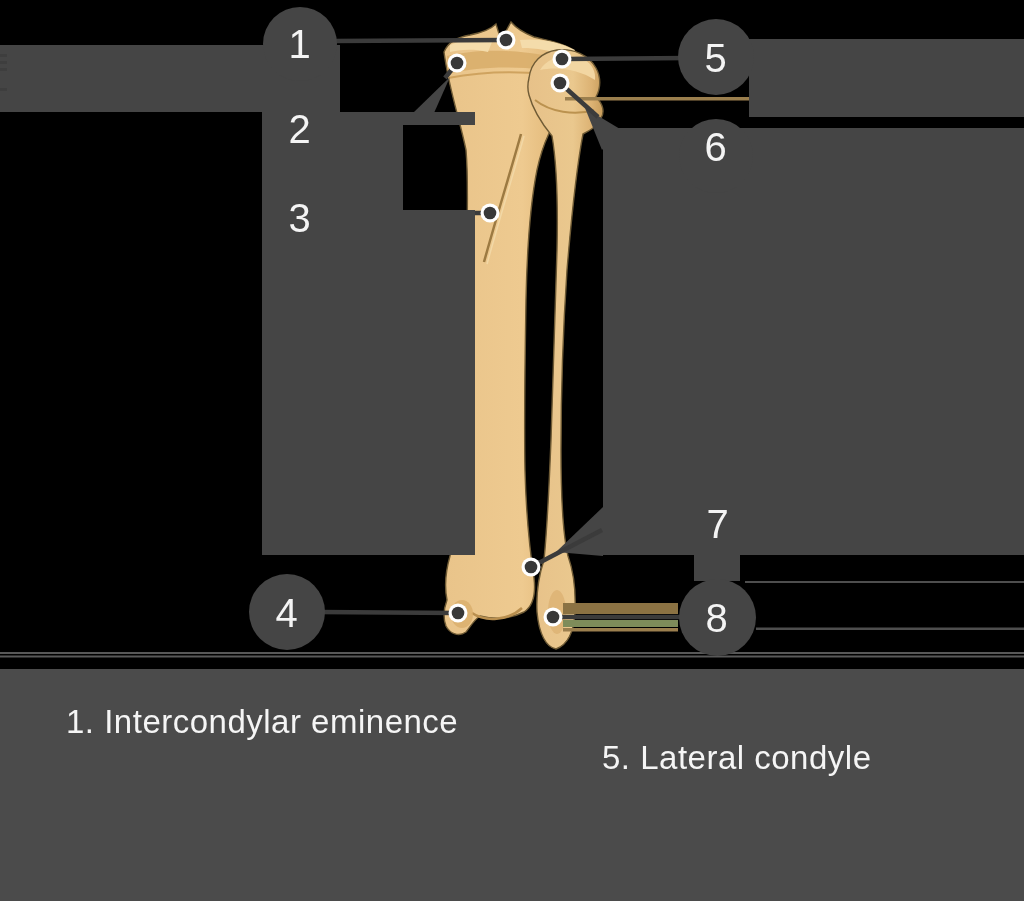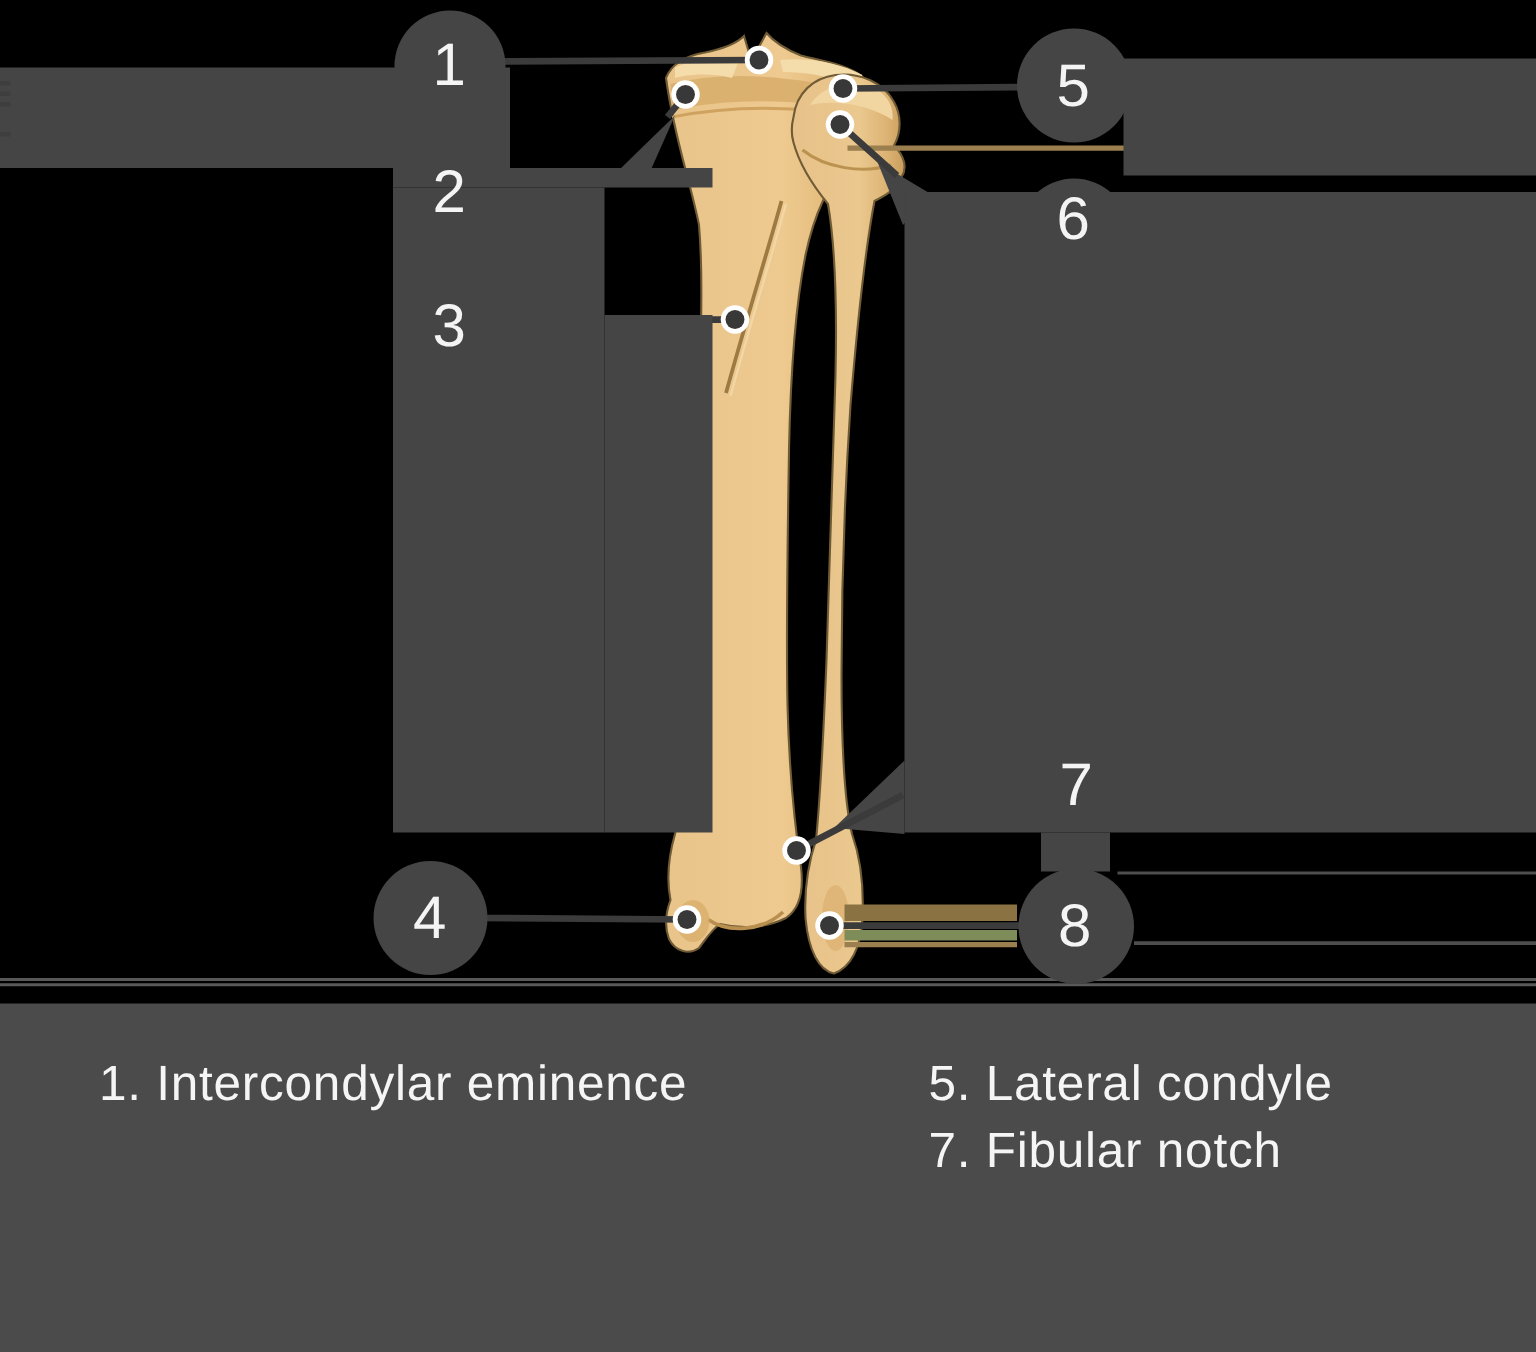--- a/index.html
+++ b/index.html
@@ -16,21 +16,21 @@
     color:#f4f4f4;font-size:40px;font-weight:400;letter-spacing:1px;
     user-select:none;
   }
   .tick{position:absolute;background:#3e3e3e;}
   #legend{
     position:absolute;left:0;top:669px;width:1024px;height:232px;
     background:#4b4b4b;color:#f5f5f5;
   }
   .lcol{position:absolute;top:30px;}
   #legend-col-left{left:66px;}
-  #legend-col-right{left:619px;}
+  #legend-col-right{left:602px;margin-top:36px;}
   .lrow{
     font-size:33px;line-height:45px;letter-spacing:0.5px;
     white-space:nowrap;
   }
 </style>
 </head>
 <body>
 
 <svg class="abs" style="left:0;top:0" width="1024" height="901" viewBox="0 0 1024 901">
   <defs>
@@ -204,15 +204,14 @@
 <div class="num" style="left:716px;top:147px;">6</div>
 <div class="num" style="left:718px;top:524px;">7</div>
 <div class="num" style="left:717px;top:618px;">8</div>
 
 <div id="legend">
   <div class="lcol" id="legend-col-left">
     <div class="lrow">1. Intercondylar eminence</div>
   </div>
   <div class="lcol" id="legend-col-right">
     <div class="lrow">5. Lateral condyle</div>
-    <div class="lrow">7. Fibular notch</div>
   </div>
 </div>
 
 </body></html>

